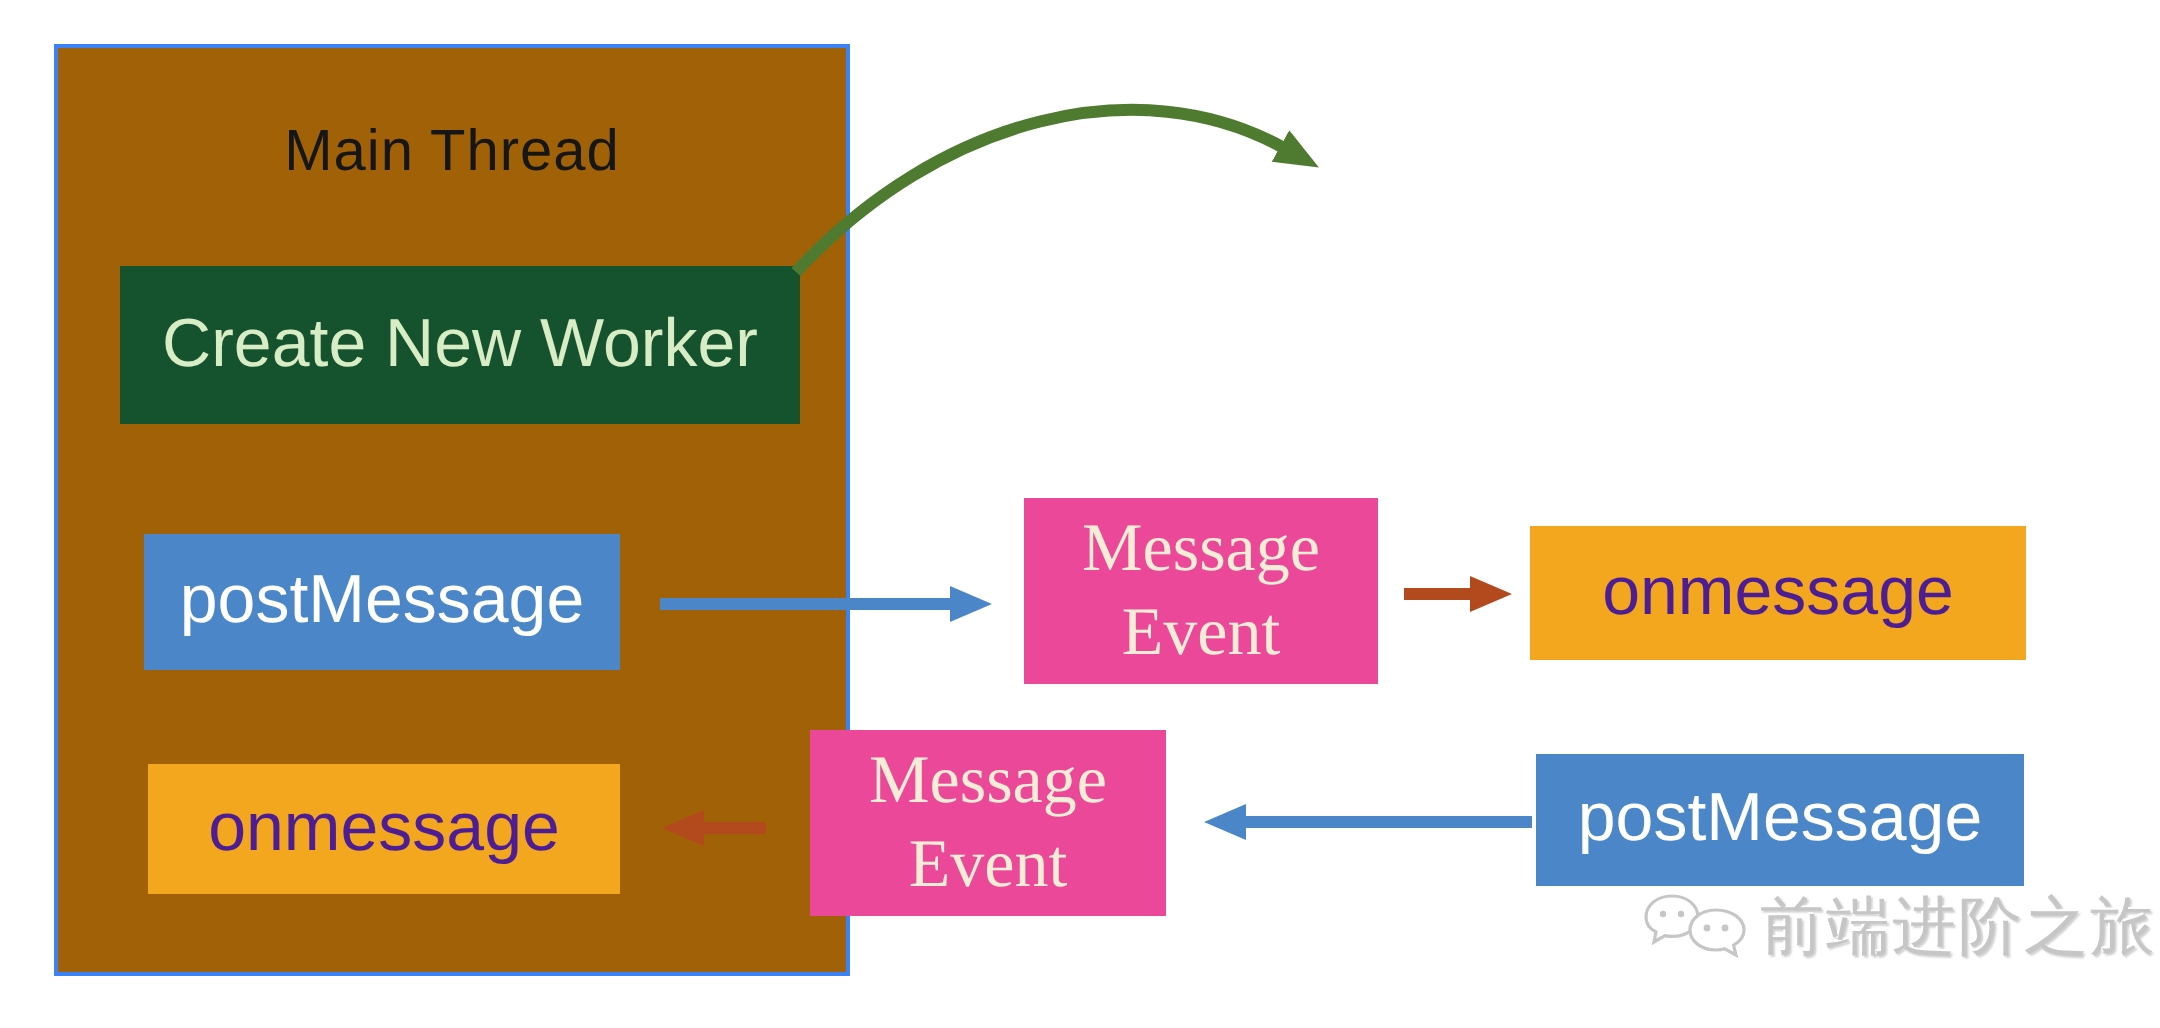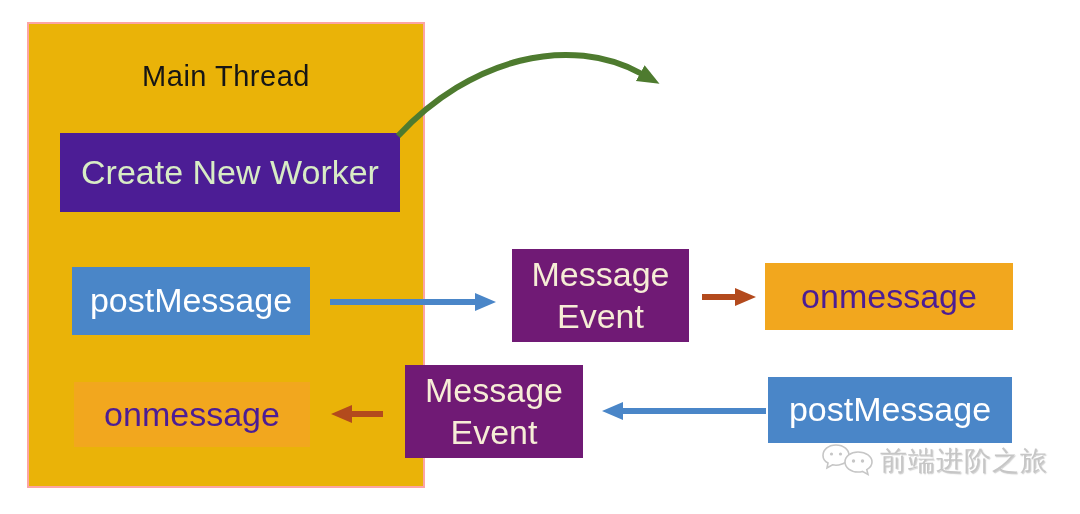--- a/index.html
+++ b/index.html
@@ -6,22 +6,22 @@
   .canvas{
     position:relative;
     width:1080px;
     height:514px;
     background:#ffffff;
     overflow:hidden;
     font-family:"Liberation Sans", sans-serif;
   }
   .panel{
     position:absolute;
-    background:#eab308;
-    border:2px solid #fca5a5;
+    background:#a16207;
+    border:2px solid #3b82f6;
     box-sizing:border-box;
     z-index:1;
   }
   .panel-main{ left:27px; top:22px; width:398px; height:466px; }
   .panel-worker{ left:663px; top:22px; width:389px; height:467px; }
   .panel-title{
     margin-top:36px;
     text-align:center;
     font-size:29px;
     color:#161616;
@@ -31,23 +31,23 @@
     position:absolute;
     box-sizing:border-box;
     display:flex;
     align-items:center;
     justify-content:center;
     text-align:center;
     font-size:34px;
     line-height:1.22;
     z-index:3;
   }
-  .node-green { background:#4c1d95; color:#d8ecc5; }
+  .node-green { background:#14532d; color:#d8ecc5; }
   .node-blue  { background:#4a86c8; color:#ffffff; }
-  .node-red   { background:#701a75; color:#f6edd6; }
+  .node-red   { background:#ec4899; color:#f6edd6;font-family:Liberation Serif, serif; }
   .node-orange{ background:#f2a71e; color:#4c1d95; }
 
   .n-create     { left:60px;  top:133px; width:340px; height:79px; }
   .n-pm-main    { left:72px;  top:267px; width:238px; height:68px; }
   .n-me-top     { left:512px; top:249px; width:177px; height:93px; }
   .n-om-worker  { left:765px; top:263px; width:248px; height:67px; }
   .n-om-main    { left:74px;  top:382px; width:236px; height:65px; }
   .n-me-bottom  { left:405px; top:365px; width:178px; height:93px; }
   .n-pm-worker  { left:768px; top:377px; width:244px; height:66px; }
 
@@ -62,21 +62,21 @@
   .watermark{
     position:absolute;
     left:820px;
     top:442px;
     display:flex;
     align-items:center;
     gap:4px;
     z-index:6;
   }
   .watermark-text{
-    font-size:27px;
+    font-size:32px;
     letter-spacing:1px;
     color:#c6c6c6;
     text-shadow:-1px -1px 0 #ffffff, 1px 1px 1px rgba(120,120,120,0.35);
     white-space:nowrap;
   }
 </style>
 </head>
 <body>
 
 <div class="canvas">

